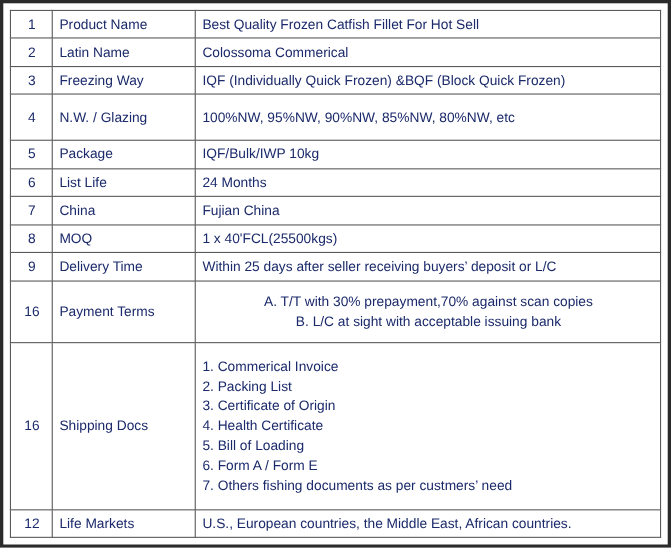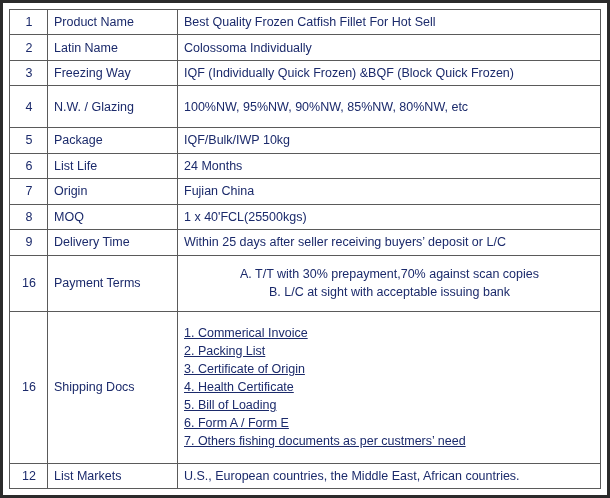--- a/index.html
+++ b/index.html
@@ -48,21 +48,20 @@
   td.col-value {
     width: auto;
     margin-top: 36px;
   }
   .tall-row td {
     vertical-align: middle;
   }
   .value-list {
     white-space: pre-line;
     line-height: 1.62;
-    text-decoration: underline;
   }
   .pay-list {
     white-space: pre-line;
     line-height: 1.75;
     text-align: center;
   }
 </style>
 </head>
 <body>
 
@@ -70,21 +69,21 @@
   <table class="spec-table">
     <tbody>
       <tr>
         <td class="col-num">1</td>
         <td class="col-label">Product Name</td>
         <td class="col-value">Best Quality Frozen Catfish Fillet For Hot Sell</td>
       </tr>
       <tr>
         <td class="col-num">2</td>
         <td class="col-label">Latin Name</td>
-        <td class="col-value">Colossoma Individually</td>
+        <td class="col-value">Colossoma Commerical</td>
       </tr>
       <tr>
         <td class="col-num">3</td>
         <td class="col-label">Freezing Way</td>
         <td class="col-value">IQF (Individually Quick Frozen) &amp;BQF (Block Quick Frozen)</td>
       </tr>
       <tr class="tall-row" style="height:42px">
         <td class="col-num">4</td>
         <td class="col-label">N.W. / Glazing</td>
         <td class="col-value">100%NW, 95%NW, 90%NW, 85%NW, 80%NW, etc</td>
@@ -94,21 +93,21 @@
         <td class="col-label">Package</td>
         <td class="col-value">IQF/Bulk/IWP 10kg</td>
       </tr>
       <tr>
         <td class="col-num">6</td>
         <td class="col-label">List Life</td>
         <td class="col-value">24 Months</td>
       </tr>
       <tr>
         <td class="col-num">7</td>
-        <td class="col-label">Origin</td>
+        <td class="col-label">China</td>
         <td class="col-value">Fujian China</td>
       </tr>
       <tr>
         <td class="col-num">8</td>
         <td class="col-label">MOQ</td>
         <td class="col-value">1 x 40'FCL(25500kgs)</td>
       </tr>
       <tr>
         <td class="col-num">9</td>
         <td class="col-label">Delivery Time</td>
@@ -126,18 +125,18 @@
         <td class="col-value value-list">1. Commerical Invoice
 2. Packing List
 3. Certificate of Origin
 4. Health Certificate
 5. Bill of Loading
 6. Form A / Form E
 7. Others fishing documents as per custmers’ need</td>
       </tr>
       <tr>
         <td class="col-num">12</td>
-        <td class="col-label">List Markets</td>
+        <td class="col-label">Life Markets</td>
         <td class="col-value">U.S., European countries, the Middle East, African countries.</td>
       </tr>
     </tbody>
   </table>
 </div>
 
 </body></html>

